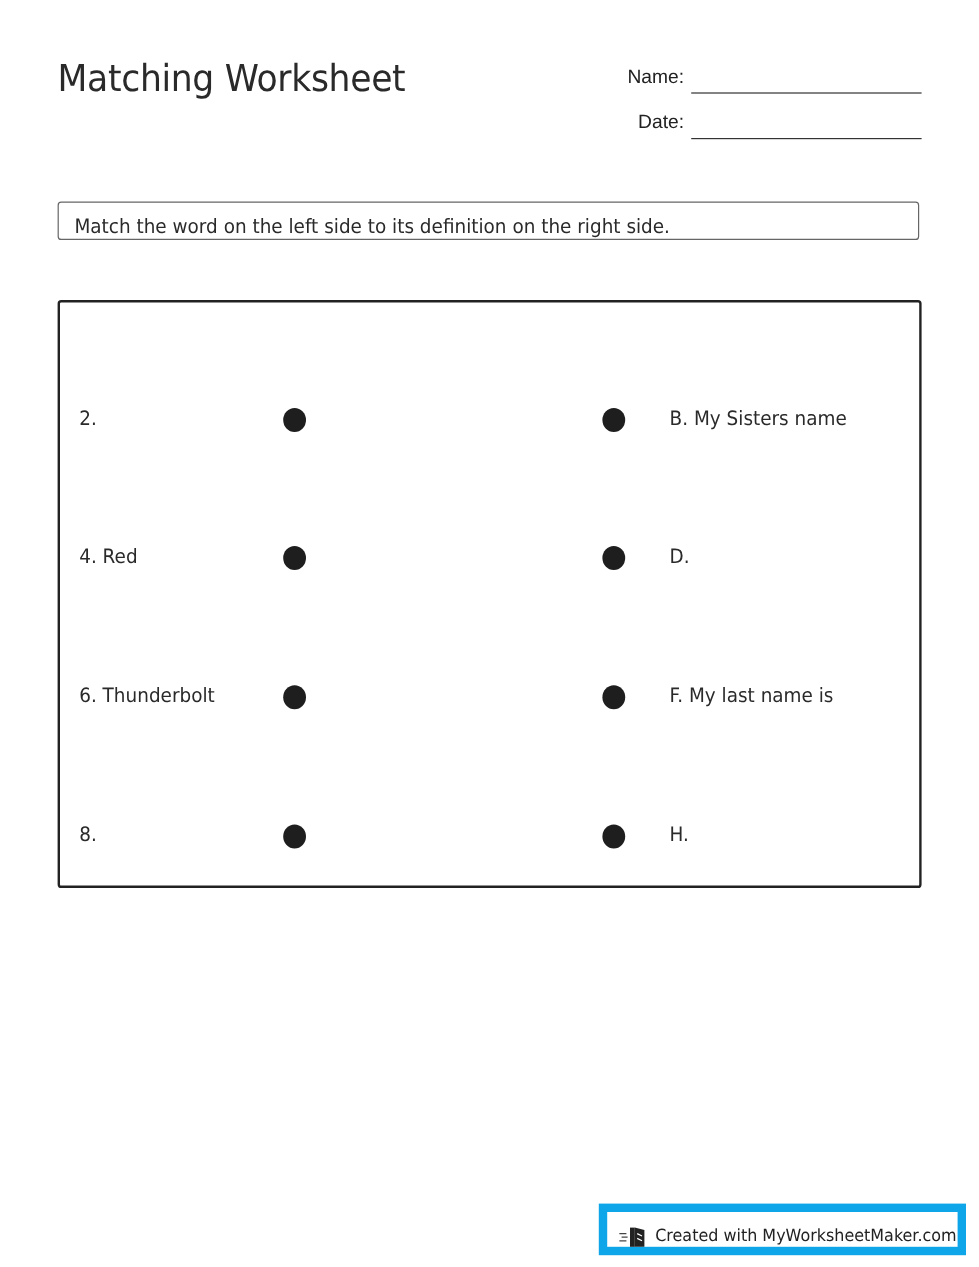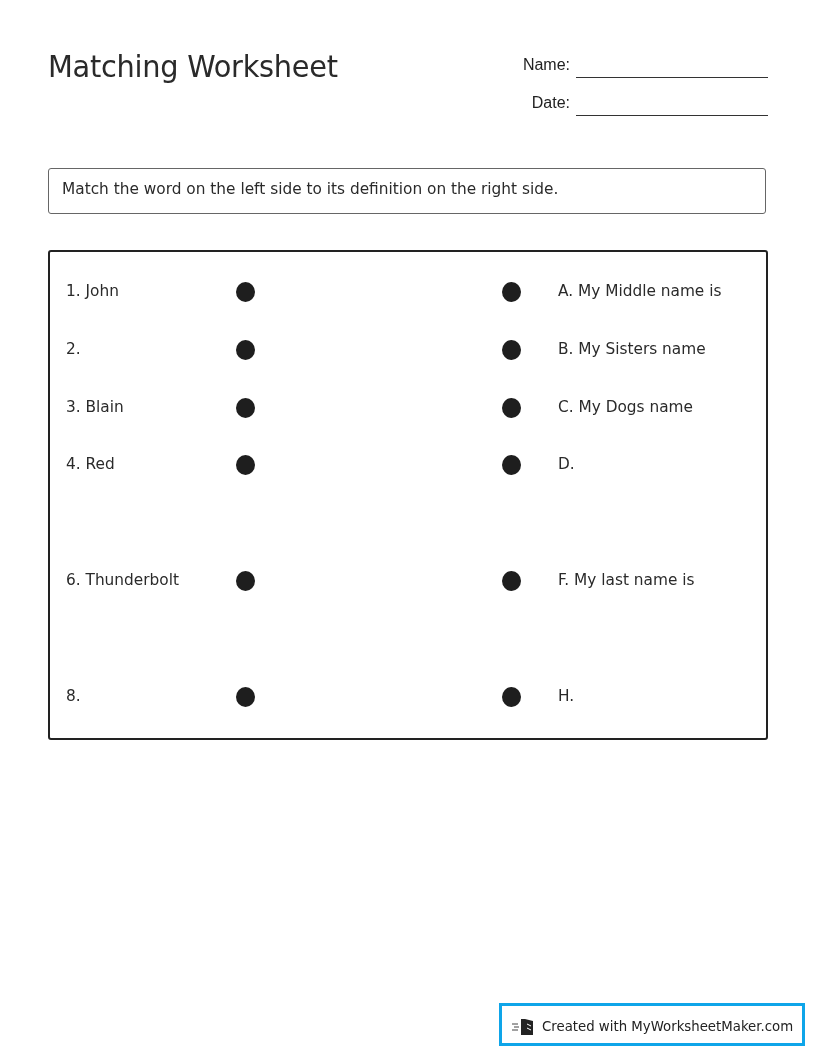--- a/index.html
+++ b/index.html
@@ -3,30 +3,30 @@
   <meta charset="utf-8">
   <style>
     html, body { margin: 0; padding: 0; background: #ffffff; }
     body { width: 816px; height: 1056px; position: relative; overflow: hidden; color: #2a2a2a; font-family: "DejaVu Sans", sans-serif; }
     .title { position: absolute; left: 48px; top: 48px; font-size: 31px; font-weight: normal; color: #2a2a2a; letter-spacing: -0.3px; margin: 0; font-family: "DejaVu Sans", sans-serif; transform: scaleX(0.93); transform-origin: left top; }
     .field { position: absolute; right: 48px; width: 260px; height: 26px; }
     .field .lbl { position: absolute; right: 198px; bottom: 4px; font-family: Liberation Sans, sans-serif; font-size: 16px; color: #222; }
     .field .line { position: absolute; right: 0; bottom: 0; width: 192px; border-bottom: 1px solid #333; }
     .field-name { top: 52px; }
     .field-date { top: 90px; text-align: center; }
-    .instructions { position: absolute; left: 48px; top: 168px; width: 718px; height: 46px; border: 1px solid #666; border-radius: 3px; box-sizing: border-box; }
+    .instructions { position: absolute; left: 48px; top: 168px; width: 718px; height: 32px; border: 1px solid #666; border-radius: 3px; box-sizing: border-box; }
     .instructions span { position: absolute; left: 13px; top: 10px; font-size: 16.5px; color: #2a2a2a; font-family: "DejaVu Sans", sans-serif; transform: scaleX(0.93); transform-origin: left top; white-space: nowrap; }
     .match-box { position: absolute; left: 48px; top: 250px; width: 720px; height: 490px; border: 2px solid #222; border-radius: 3px; box-sizing: border-box; }
     .row { position: absolute; left: 0; width: 100%; height: 30px; }
     .left-label { position: absolute; left: 16px; top: 4px; font-size: 16.5px; white-space: nowrap; transform: scaleX(0.93); transform-origin: left top; }
     .right-label { position: absolute; left: 508px; top: 4px; font-size: 16.5px; white-space: nowrap; transform: scaleX(0.93); transform-origin: left top; }
     .dot { position: absolute; top: 5px; width: 19px; height: 20px; border-radius: 50%; background: #1e1e1e; }
     .dot-left { left: 186px; }
     .dot-right { left: 452px; }
-    .footer { position: absolute; left: 499px; top: 1003px; width: 306px; height: 43px; border: 3px solid #0ea5e9; box-sizing: border-box; }
+    .footer { position: absolute; left: 499px; top: 1003px; width: 306px; height: 43px; border: 7px solid #0ea5e9; box-sizing: border-box; }
     .footer .logo { position: absolute; left: 10px; top: 11px; width: 24px; height: 20px; }
     .footer span { position: absolute; left: 40px; top: 12px; font-size: 14px; color: #222; white-space: nowrap; transform: scaleX(0.95); transform-origin: left top; }
   </style>
 </head>
 <body>
 
 <h1 class="title">Matching Worksheet</h1>
 
 <div class="field field-name">
   <span class="lbl">Name:</span>
@@ -35,37 +35,25 @@
 <div class="field field-date">
   <span class="lbl">Date:</span>
   <div class="line"></div>
 </div>
 
 <div class="instructions">
   <span>Match the word on the left side to its definition on the right side.</span>
 </div>
 
 <div class="match-box">
-  <div class="row" style="top:25px">
-    <span class="left-label">1. John</span>
-    <div class="dot dot-left"></div>
-    <div class="dot dot-right"></div>
-    <span class="right-label">A. My Middle name is</span>
-  </div>
   <div class="row" style="top:83px">
     <span class="left-label">2.</span>
     <div class="dot dot-left"></div>
     <div class="dot dot-right"></div>
     <span class="right-label">B. My Sisters name</span>
-  </div>
-  <div class="row" style="top:141px">
-    <span class="left-label">3. Blain</span>
-    <div class="dot dot-left"></div>
-    <div class="dot dot-right"></div>
-    <span class="right-label">C. My Dogs name</span>
   </div>
   <div class="row" style="top:198px">
     <span class="left-label">4. Red</span>
     <div class="dot dot-left"></div>
     <div class="dot dot-right"></div>
     <span class="right-label">D.</span>
   </div>
   <div class="row" style="top:314px">
     <span class="left-label">6. Thunderbolt</span>
     <div class="dot dot-left"></div>

